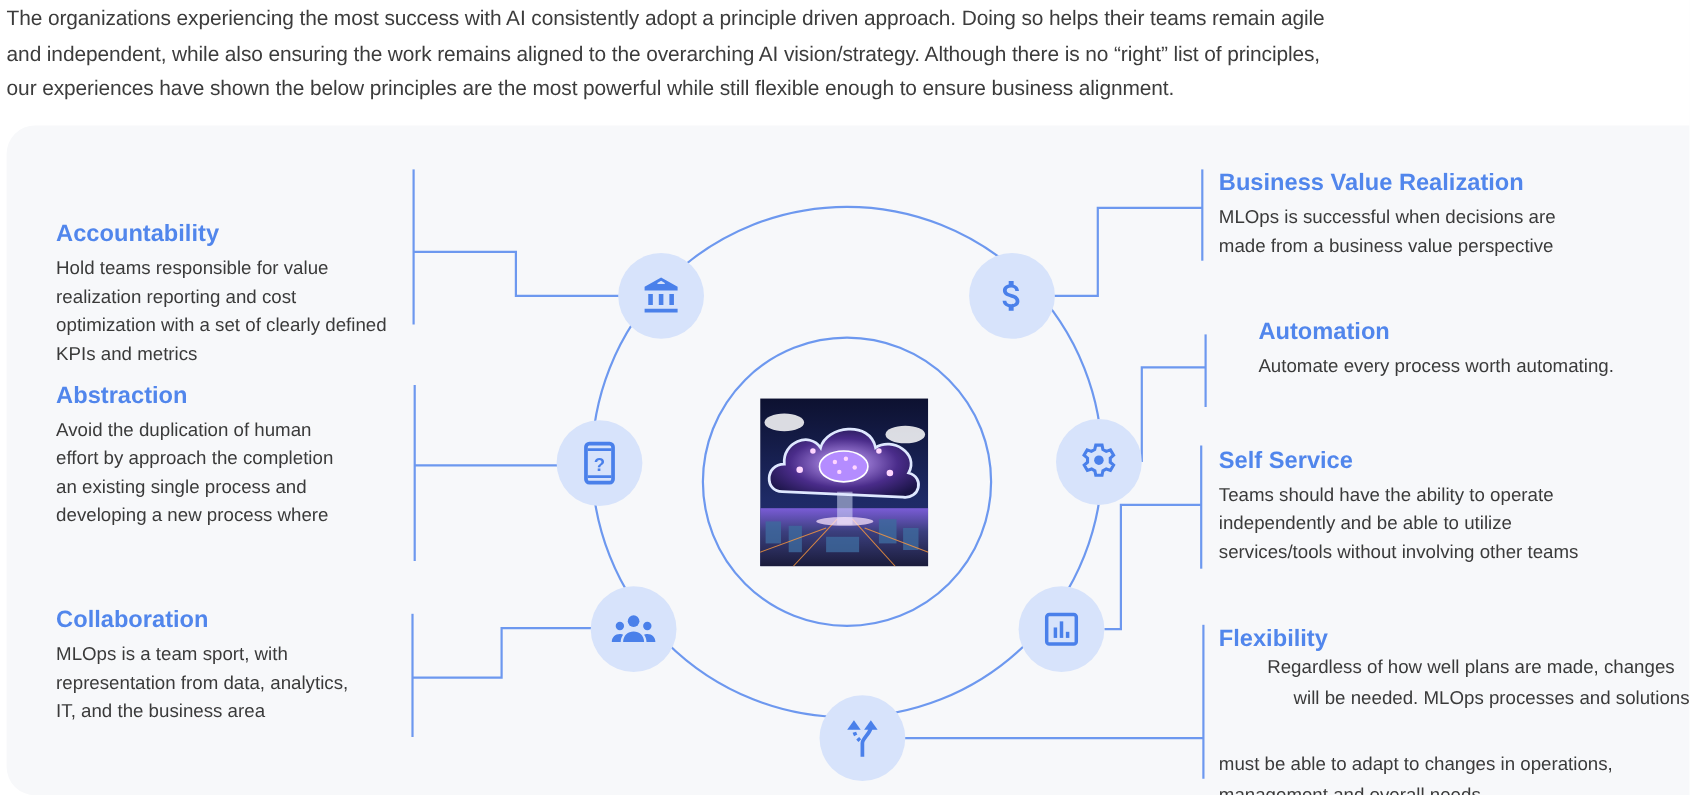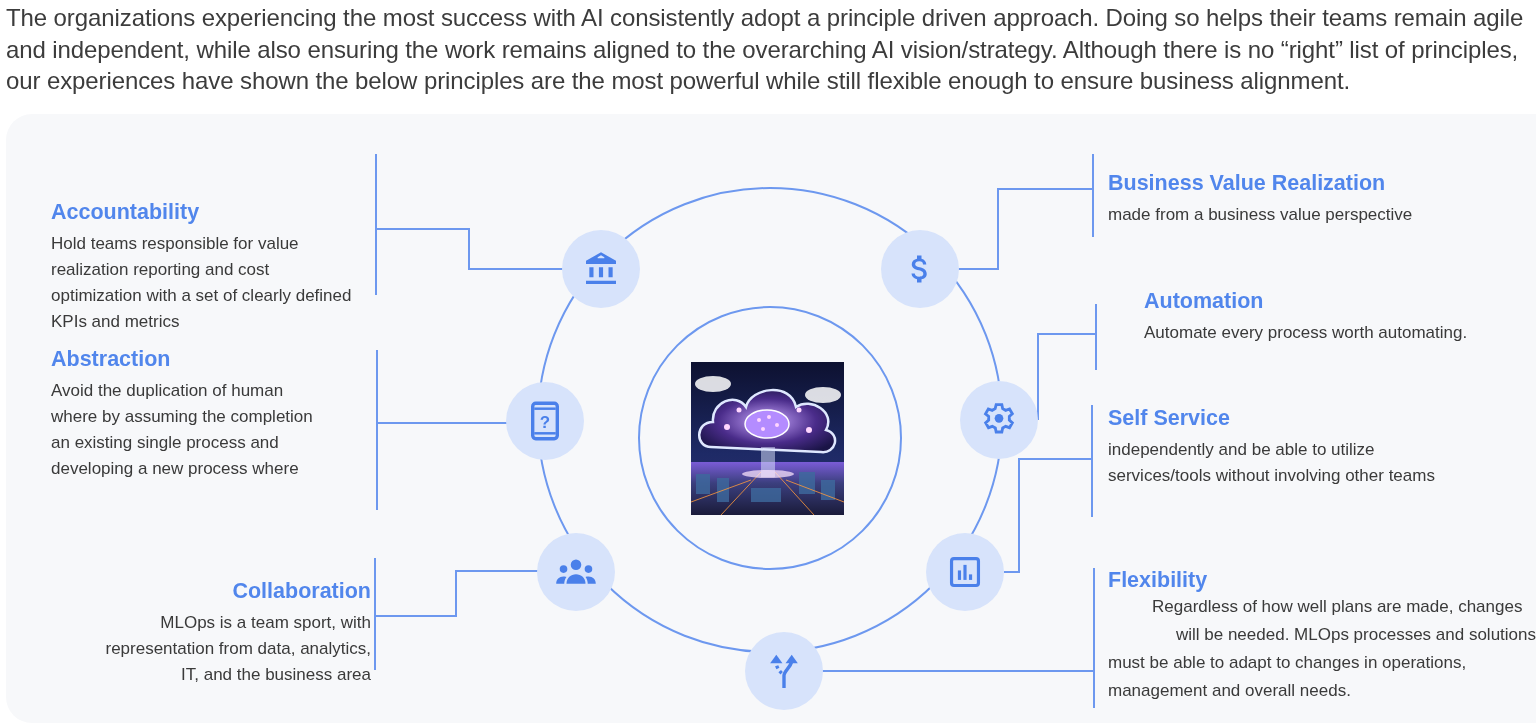--- a/index.html
+++ b/index.html
@@ -1,17 +1,17 @@
 <!DOCTYPE html>
 <html><head>
 <meta charset="utf-8">
 <style>
   html, body { margin:0; padding:0; background:#ffffff; }
   body { width:1536px; height:723px; position:relative; overflow:hidden; font-family:"Liberation Sans", sans-serif; }
-  .intro { position:absolute; left:6px; top:2px; width:1528px; font-size:24px; line-height:31.5px; color:#3c3c3c; letter-spacing:-0.1px; }
+  .intro { position:absolute; left:6px; top:2px; width:1528px; font-size:19px; line-height:31.5px; color:#3c3c3c; letter-spacing:-0.1px; }
   .intro p { margin:0; }
   .panel { position:absolute; left:6px; top:114px; width:1530px; height:609px; background:#f7f8fa; border-radius:26px 0 0 26px; }
   .svgwrap { position:absolute; left:0; top:0; }
   .node { position:absolute; width:78px; height:78px; border-radius:50%; background:#d7e3fb; display:flex; align-items:center; justify-content:center; }
   .node svg { display:block; }
   .hero { position:absolute; left:691px; top:362px; width:153px; height:153px; overflow:hidden; }
   .block { position:absolute; }
   .title { font-weight:bold; color:#5186ec; font-size:21.5px; line-height:26px; margin:0 0 6px 0; }
   .desc { color:#3a3a3a; font-size:17px; line-height:26px; margin:0; }
 </style>
@@ -164,47 +164,49 @@
   <h3 class="title">Accountability</h3>
   <p class="desc">Hold teams responsible for value</p>
   <p class="desc">realization reporting and cost</p>
   <p class="desc">optimization with a set of clearly defined</p>
   <p class="desc">KPIs and metrics</p>
 </div>
 
 <div class="block" style="left:51px;top:346px;width:320px;">
   <h3 class="title">Abstraction</h3>
   <p class="desc">Avoid the duplication of human</p>
-  <p class="desc">where by assuming the completion</p>
+  <p class="desc">effort by approach the completion</p>
   <p class="desc">an existing single process and</p>
   <p class="desc">developing a new process where</p>
 </div>
 
-<div class="block" style="left:51px;top:578px;width:320px;text-align:right;">
+<div class="block" style="left:51px;top:550px;width:320px;">
   <h3 class="title">Collaboration</h3>
   <p class="desc">MLOps is a team sport, with</p>
   <p class="desc">representation from data, analytics,</p>
   <p class="desc">IT, and the business area</p>
 </div>
 
-<div class="block" style="left:1108px;top:170px;width:420px;">
+<div class="block" style="left:1108px;top:153px;width:420px;">
   <h3 class="title">Business Value Realization</h3>
+  <p class="desc">MLOps is successful when decisions are</p>
   <p class="desc">made from a business value perspective</p>
 </div>
 
 <div class="block" style="left:1108px;top:288px;width:420px;margin-left:36px;">
   <h3 class="title">Automation</h3>
   <p class="desc">Automate every process worth automating.</p>
 </div>
 
 <div class="block" style="left:1108px;top:405px;width:420px;">
   <h3 class="title">Self Service</h3>
+  <p class="desc">Teams should have the ability to operate</p>
   <p class="desc">independently and be able to utilize</p>
   <p class="desc">services/tools without involving other teams</p>
 </div>
 
 <div class="block" style="left:1108px;top:567px;width:428px;">
   <h3 class="title" style="margin-bottom:0;">Flexibility</h3>
   <p class="desc" style="line-height:28px;margin-left:44px;">Regardless of how well plans are made, changes</p>
   <p class="desc" style="line-height:28px;text-align:right;">will be needed. MLOps processes and solutions</p>
-  <p class="desc" style="line-height:28px;">must be able to adapt to changes in operations,</p>
+  <p class="desc" style="line-height:28px;margin-top:32px;">must be able to adapt to changes in operations,</p>
   <p class="desc" style="line-height:28px;">management and overall needs.</p>
 </div>
 
 </body></html>

